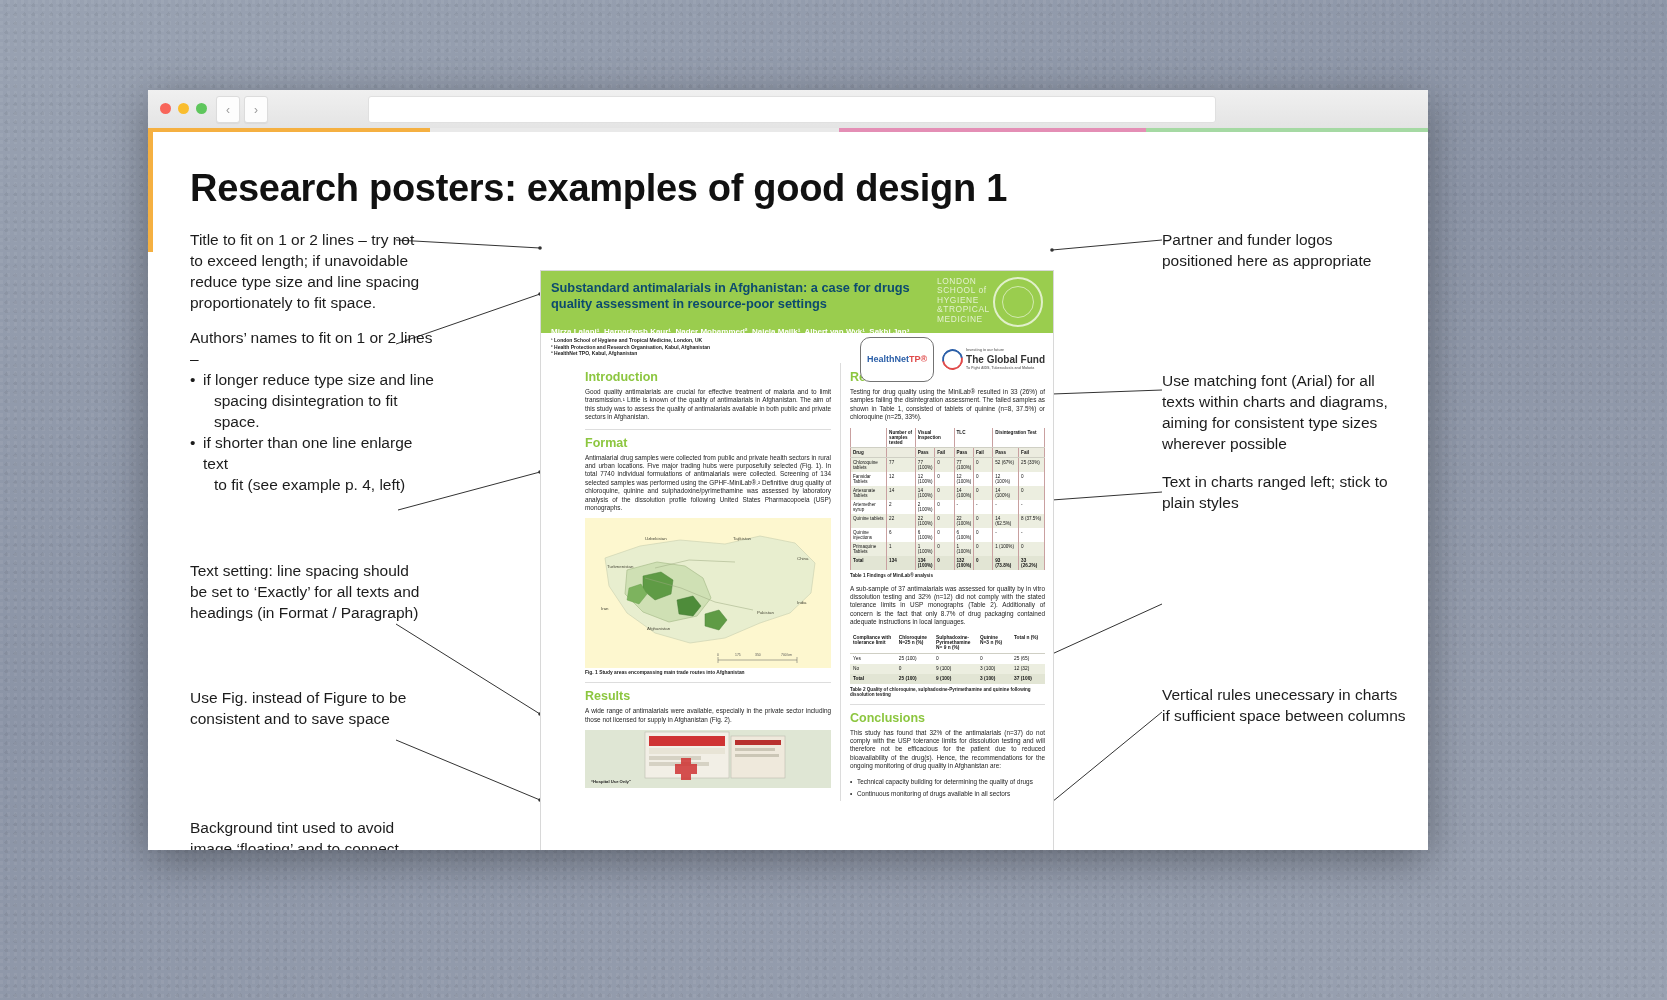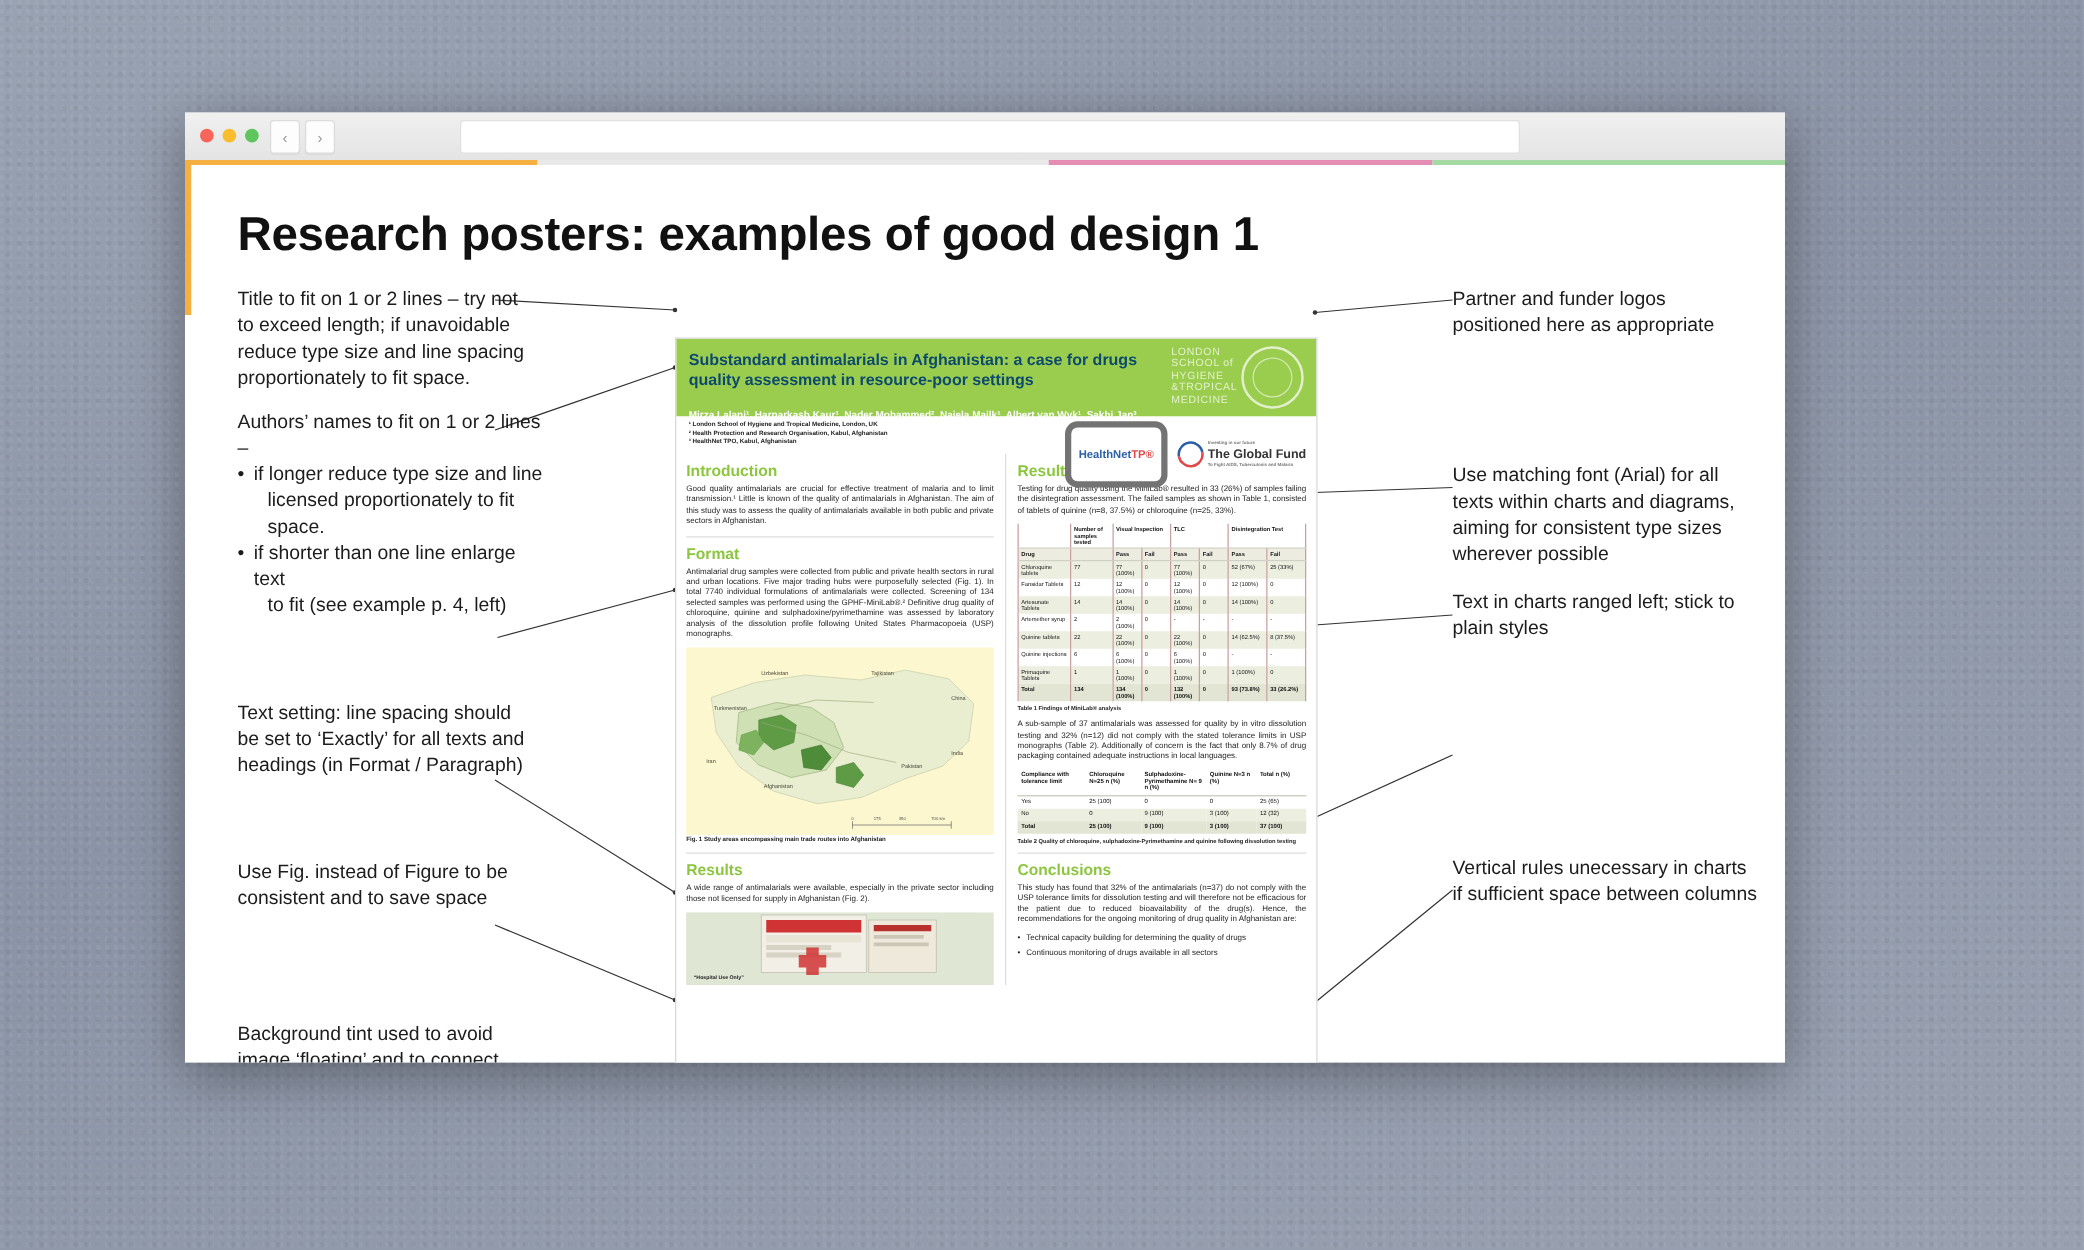--- a/index.html
+++ b/index.html
@@ -114,35 +114,35 @@
     content:""; position:absolute; left:7px; top:7px; right:7px; bottom:7px;
     border:1px solid rgba(255,255,255,.55); border-radius:50%;
   }
 
   .affil {
     padding:4px 10px 2px 10px; font-size:5px; line-height:6.6px;
     color:#222; font-weight:bold; position:relative; height:30px; box-sizing:border-box;
   }
   .funders { position:absolute; right:8px; top:4px; display:flex; gap:8px; align-items:center; }
   .healthnet {
-    border:5px solid #737373; border-radius:10px; padding:18px 6px;
+    border:1px solid #737373; border-radius:10px; padding:18px 6px;
     font-size:9px; font-weight:bold; color:#2b5fa8; background:#fff;
   }
   .healthnet .tp { color:#e04a4a; }
   .gfund { display:flex; align-items:center; gap:3px; }
   .gfund .swirl {
     width:17px; height:17px; border:2.5px solid #2b5fa8; border-radius:50%;
     border-right-color:#e04a4a; border-bottom-color:#e04a4a; transform:rotate(35deg);
   }
   .gfund .gt { font-size:8.5px; line-height:9px; color:#333; }
   .gfund .gt b { font-size:10px; font-weight:bold; display:block; }
   .gfund .gt i { font-style:normal; font-size:3.6px; color:#777; display:block; }
   .gfund .gt u { text-decoration:none; font-size:3.6px; color:#777; display:block; }
 
-  .cols { display:flex; padding:0 8px 0 8px; }
+  .cols { display:flex; padding:0 8px 0 8px;margin-left:36px; }
   .colL { width:246px; padding-right:9px; border-right:1px solid #dcdcdc; }
   .colR { width:246px; padding-left:9px; }
 
   .sec-h {
     color:#8cc63f; font-size:12.5px; font-weight:bold; margin:7px 0 4px 0;
     border-top:1px solid #ddd; padding-top:6px;
   }
   .sec-h.first { border-top:none; padding-top:0; }
   .body-t { font-size:6.4px; line-height:8.4px; color:#1d1d1d; text-align:justify; margin:0 0 6px 0; }
 
@@ -239,21 +239,21 @@
       <div>Title to fit on 1 or 2 lines – try not</div>
       <div>to exceed length; if unavoidable</div>
       <div>reduce type size and line spacing</div>
       <div>proportionately to fit space.</div>
     </div>
 
     <div class="note" style="left:42px; top:195px; width:250px;">
       <div>Authors’ names to fit on 1 or 2 lines –</div>
       <ul>
         <li>if longer reduce type size and line</li>
-        <li class="sub">licensed proportionately to fit space.</li>
+        <li class="sub">spacing disintegration to fit space.</li>
         <li>if shorter than one line enlarge text</li>
         <li class="sub">to fit (see example p. 4, left)</li>
       </ul>
     </div>
 
     <div class="note" style="left:42px; top:428px; width:245px;">
       <div>Text setting: line spacing should</div>
       <div>be set to ‘Exactly’ for all texts and</div>
       <div>headings (in Format / Paragraph)</div>
     </div>

